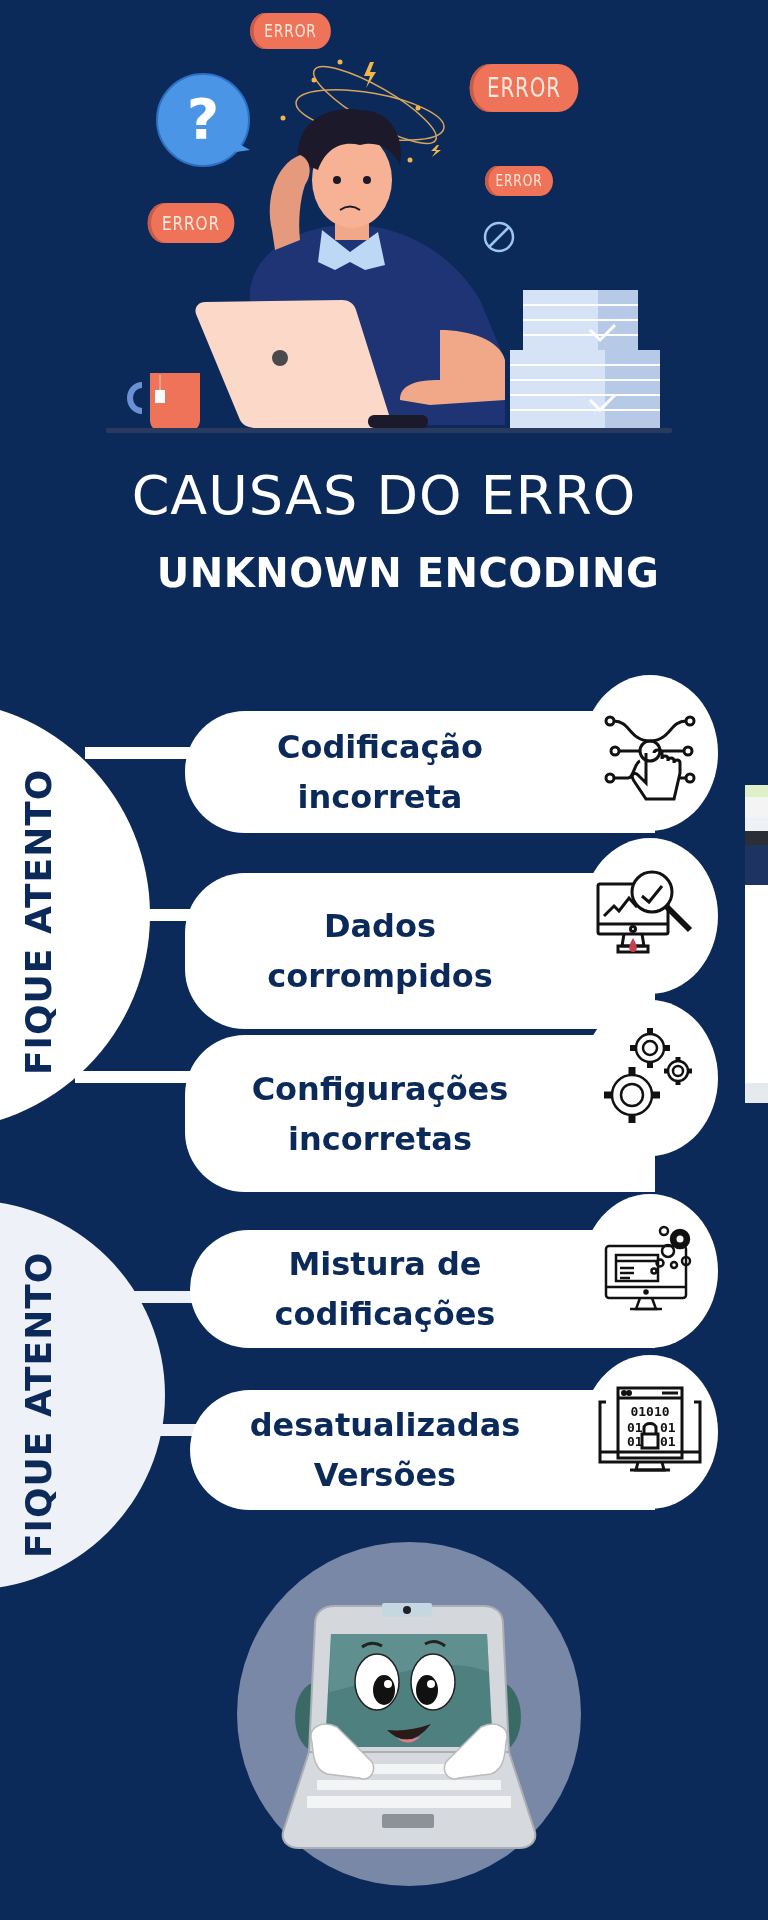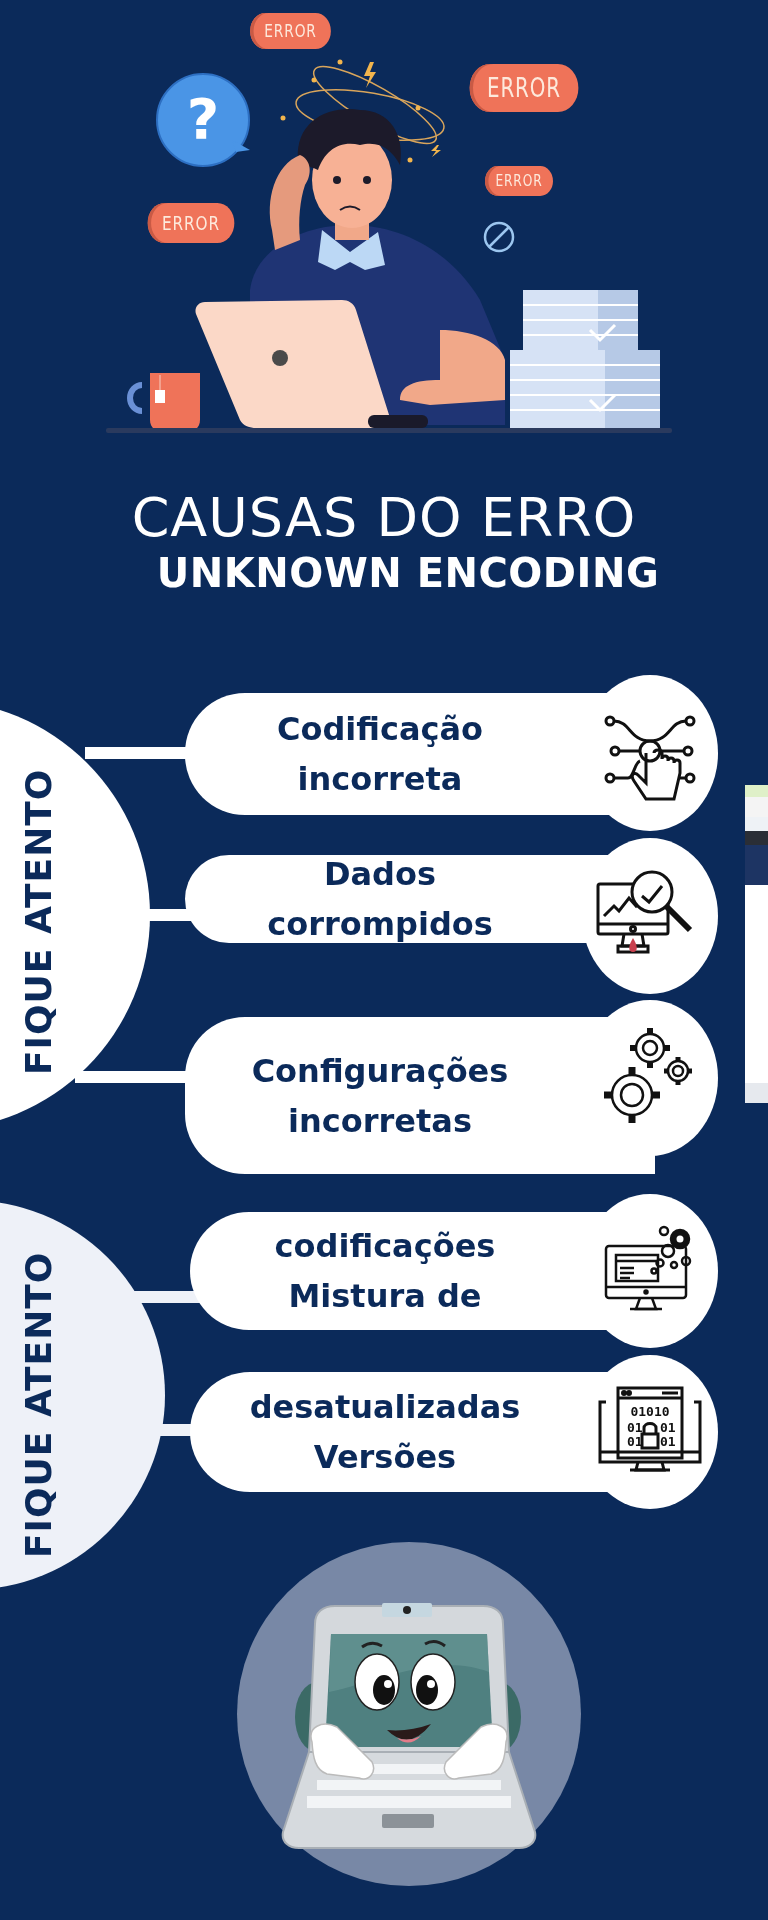--- a/index.html
+++ b/index.html
@@ -1,28 +1,28 @@
 <!DOCTYPE html>
 <html><head>
 <meta charset="utf-8">
 <style>
   html, body { margin:0; padding:0; }
   body { width:768px; height:1920px; background:#0b2a5a; position:relative; overflow:hidden; font-family:"Liberation Sans", "DejaVu Sans", sans-serif; }
   .abs { position:absolute; }
   
-  .title-main { position:absolute; left:0; width:768px; top:486px; text-align:center; color:#ffffff; font-size:54px; font-weight:400; letter-spacing:1px; font-family:"DejaVu Sans", sans-serif; }
+  .title-main { position:absolute; left:0; width:768px; top:464px; text-align:center; color:#ffffff; font-size:54px; font-weight:400; letter-spacing:1px; font-family:"DejaVu Sans", sans-serif; }
   .title-sub { position:absolute; left:0; width:768px; top:550px; text-align:center; color:#ffffff; font-size:40px; font-weight:700; letter-spacing:0.5px; font-family:"DejaVu Sans", sans-serif;padding-left:24px; }
   
   .badge { position:absolute; background:#ef7359; color:#fde9dc; border-radius:999px; text-align:center; font-family:"DejaVu Sans Condensed","DejaVu Sans", sans-serif; letter-spacing:1px; box-shadow:4px 0 0 #c95a45 inset; transform:scaleX(0.85); }
   
   .semi { position:absolute; border-radius:50%; }
   .vert-label { position:absolute; transform-origin:left top; transform:rotate(-90deg); color:#0b2a5a; font-weight:700; font-family:"DejaVu Sans", sans-serif; white-space:nowrap; letter-spacing:1px; }
   
   .connector { position:absolute; height:12px; background:#ffffff; }
-  .pill { position:absolute; background:#ffffff; border-radius:60px 0 0 60px; display:flex; align-items:center; justify-content:center; }
+  .pill { position:absolute; background:#ffffff; border-radius:60px 0 0 60px; display:flex; align-items:center; justify-content:center;margin-top:18px; }
   .pill-text { color:#0b2a5a; font-weight:700; font-size:32px; line-height:50px; text-align:center; font-family:"DejaVu Sans", sans-serif; width:100%; }
   .icon-circle { position:absolute; background:#ffffff; border-radius:50%; display:flex; align-items:center; justify-content:center;text-decoration:underline; }
   
   .mascot-bg { position:absolute; background:#7888a6; border-radius:50%; }
   .shot-frag { position:absolute; background:#ffffff; }
 </style>
 </head>
 <body>
 
 <div class="abs" style="left:0;top:0;width:768px;height:440px;">
@@ -132,21 +132,21 @@
       <circle cx="10" cy="75" r="4"></circle>
         <path d="M14 75 L28 75 C34 75 34 60 40 58"></path>
       <circle cx="90" cy="75" r="4"></circle>
         <line x1="80" y1="75" x2="86" y2="75"></line>
       <circle cx="50" cy="48" r="10"></circle>
       <path d="M46 50 L46 80 L38 72 C34 68 30 72 34 78 L46 96 L74 96 L80 70 L80 60 C80 56 74 56 74 60 L74 58 C74 54 68 54 68 58 L68 56 C68 52 62 52 62 56 L62 50 C62 46 54 46 54 50"></path>
     </svg>
   </div>
 
   <div class="connector" style="left:130px;top:909px;width:75px;"></div>
-  <div class="pill" style="left:185px;top:855px;width:470px;height:88px;">
+  <div class="pill" style="left:185px;top:855px;width:470px;height:156px;">
     <div class="pill-text" style="padding-right:80px;">
       <div>Dados</div>
       <div>corrompidos</div>
     </div>
   </div>
   <div class="icon-circle" style="left:582px;top:838px;width:136px;height:156px;">
     <svg width="112" height="100" viewBox="0 0 112 100" fill="none" stroke="#111" stroke-width="3">
       <rect x="4" y="18" width="70" height="50" rx="2"></rect>
       <line x1="4" y1="58" x2="74" y2="58"></line>
       <circle cx="39" cy="63" r="2.5"></circle>
@@ -197,22 +197,22 @@
   </div>
 </div>
 
 <div>
   <div class="semi" style="left:-230px;top:1200px;width:395px;height:390px;background:#eef1f8;"></div>
   <div class="vert-label" style="left:18px;top:1558px;font-size:36px;">FIQUE ATENTO</div>
 
   <div class="connector" style="left:130px;top:1291px;width:175px;background:#eef1f8;"></div>
   <div class="pill" style="left:190px;top:1212px;width:465px;height:118px;">
     <div class="pill-text" style="padding-right:75px;">
+      <div>Mistura de</div>
       <div>codificações</div>
-      <div>Mistura de</div>
     </div>
   </div>
   <div class="icon-circle" style="left:582px;top:1194px;width:136px;height:154px;">
     <svg width="100" height="100" viewBox="0 0 100 100" fill="none" stroke="#111" stroke-width="2.5">
       <rect x="6" y="25" width="80" height="52" rx="3"></rect>
       <line x1="6" y1="66" x2="86" y2="66"></line>
       <circle cx="46" cy="71" r="1.5" fill="#111"></circle>
       <path d="M40 77 L36 88 L56 88 L52 77"></path>
         <line x1="30" y1="88" x2="62" y2="88"></line>
       <rect x="16" y="34" width="42" height="26"></rect>

